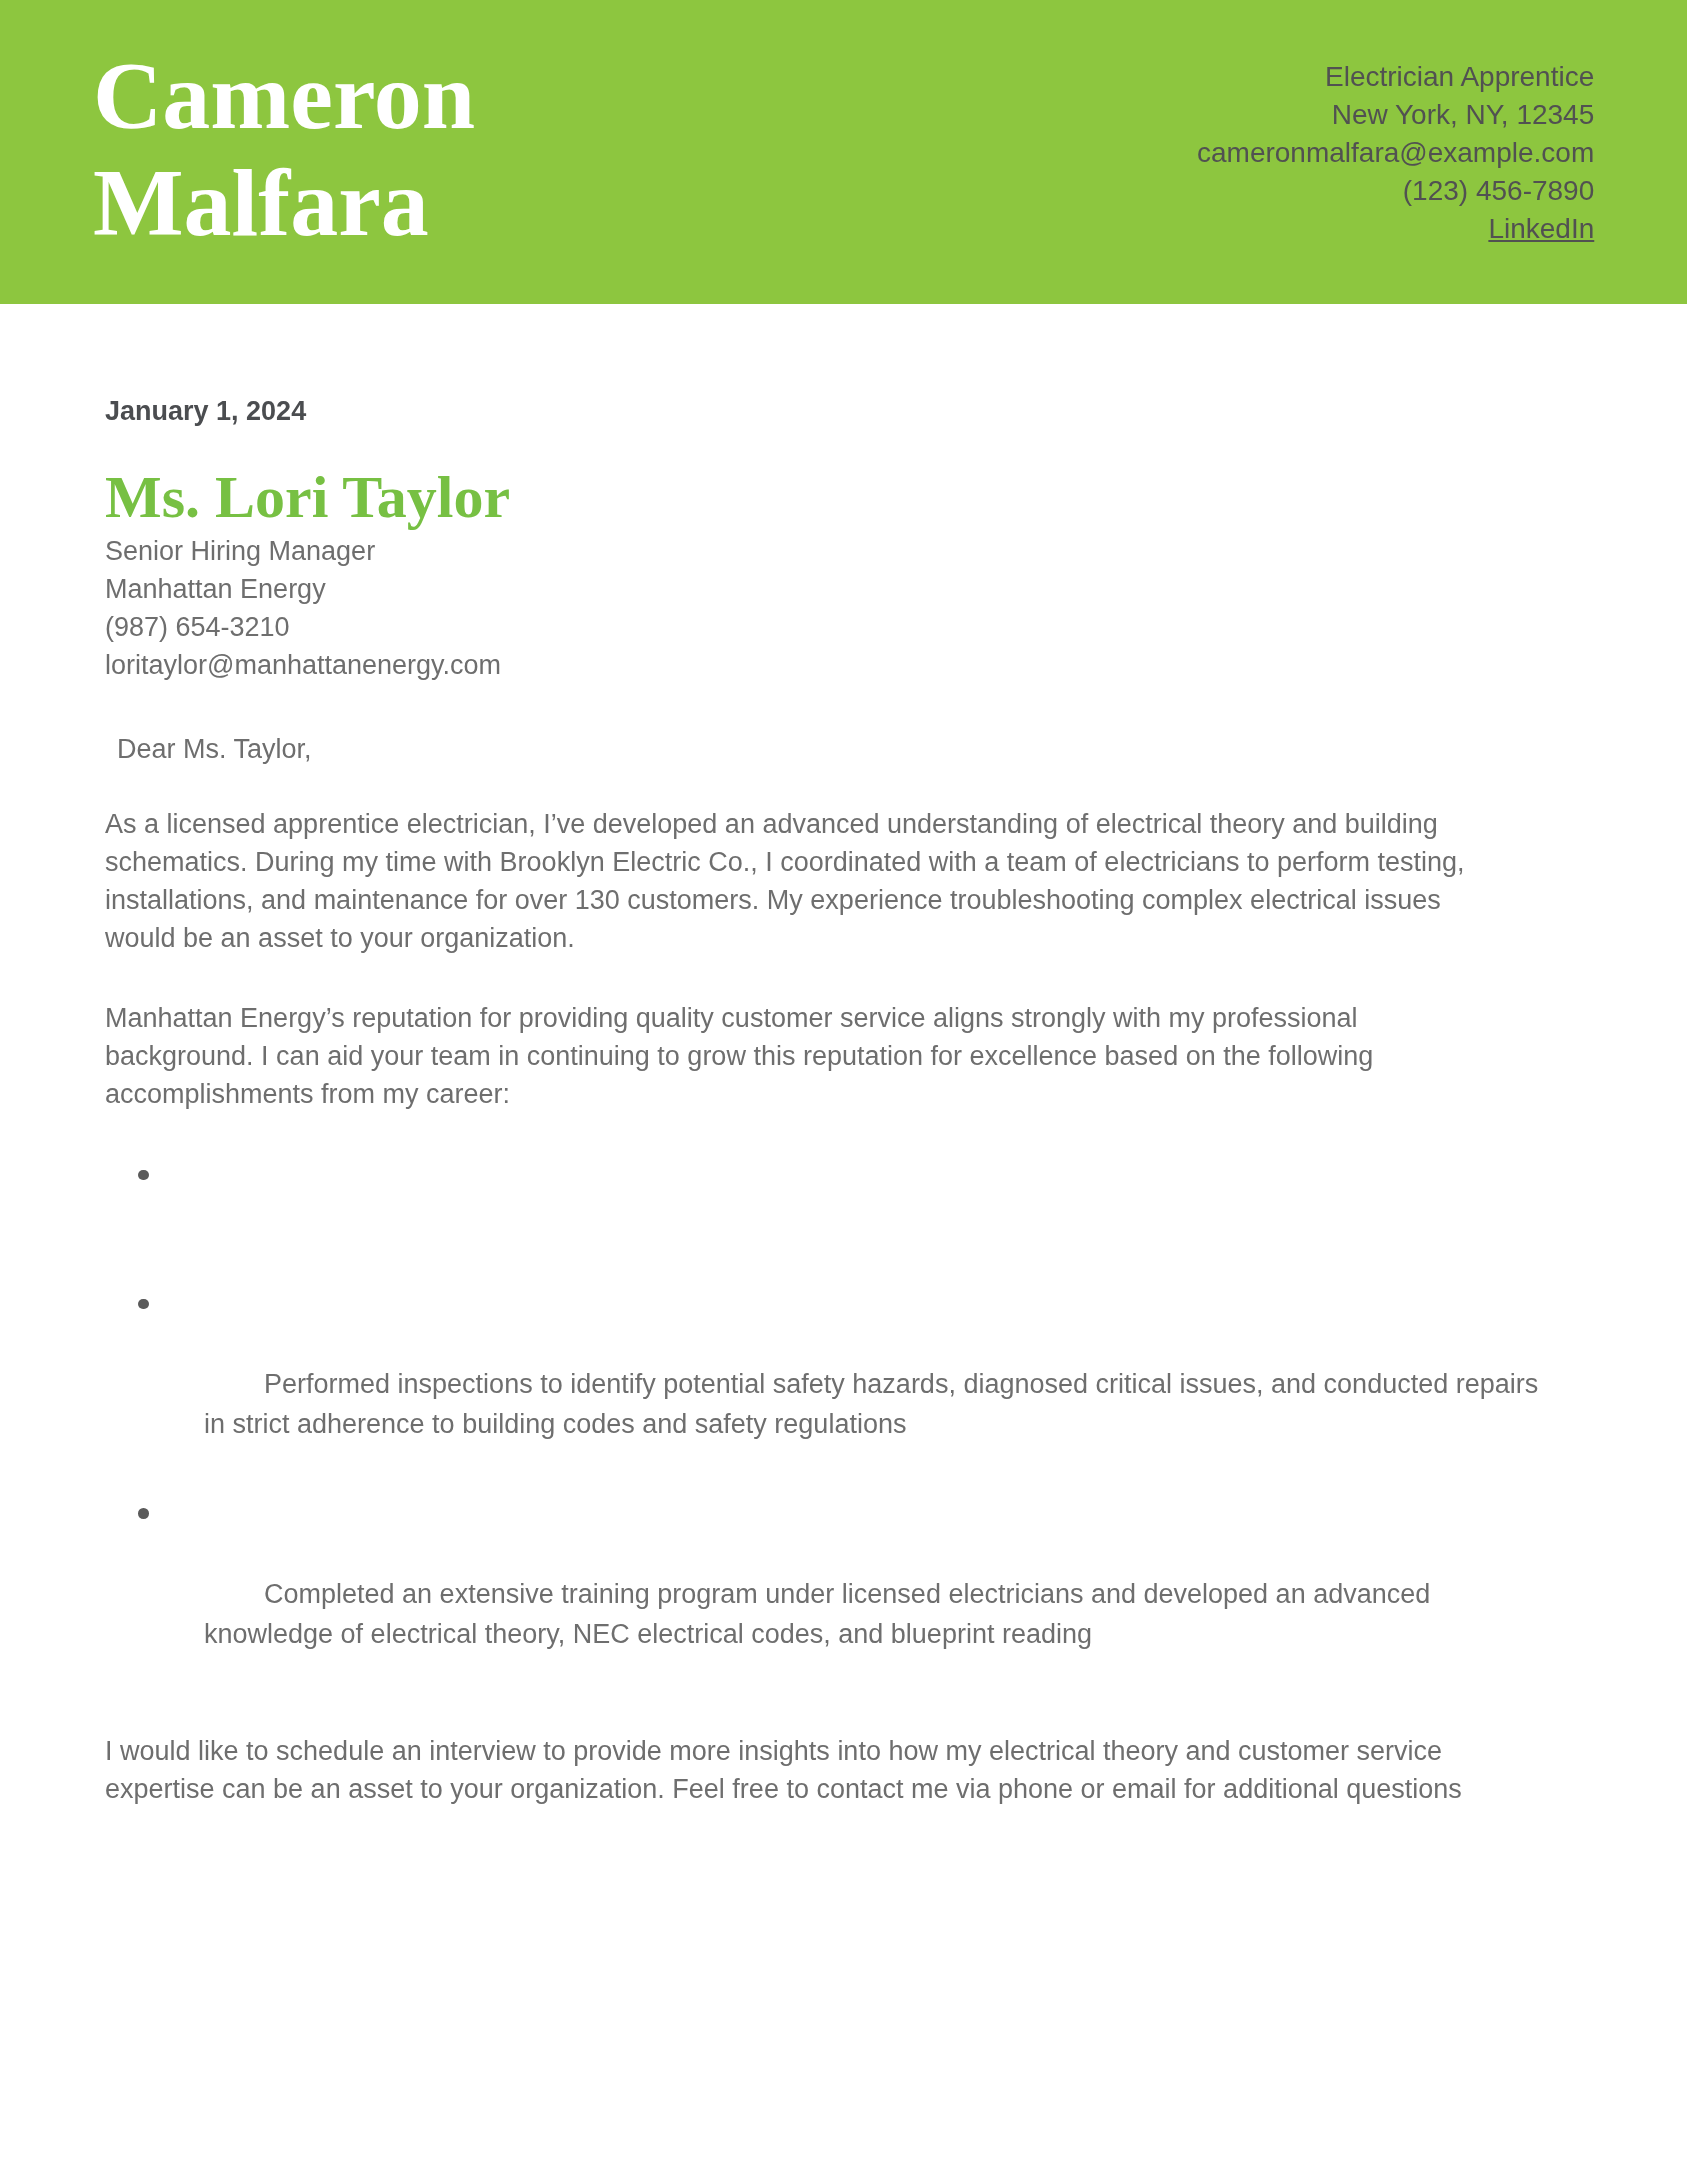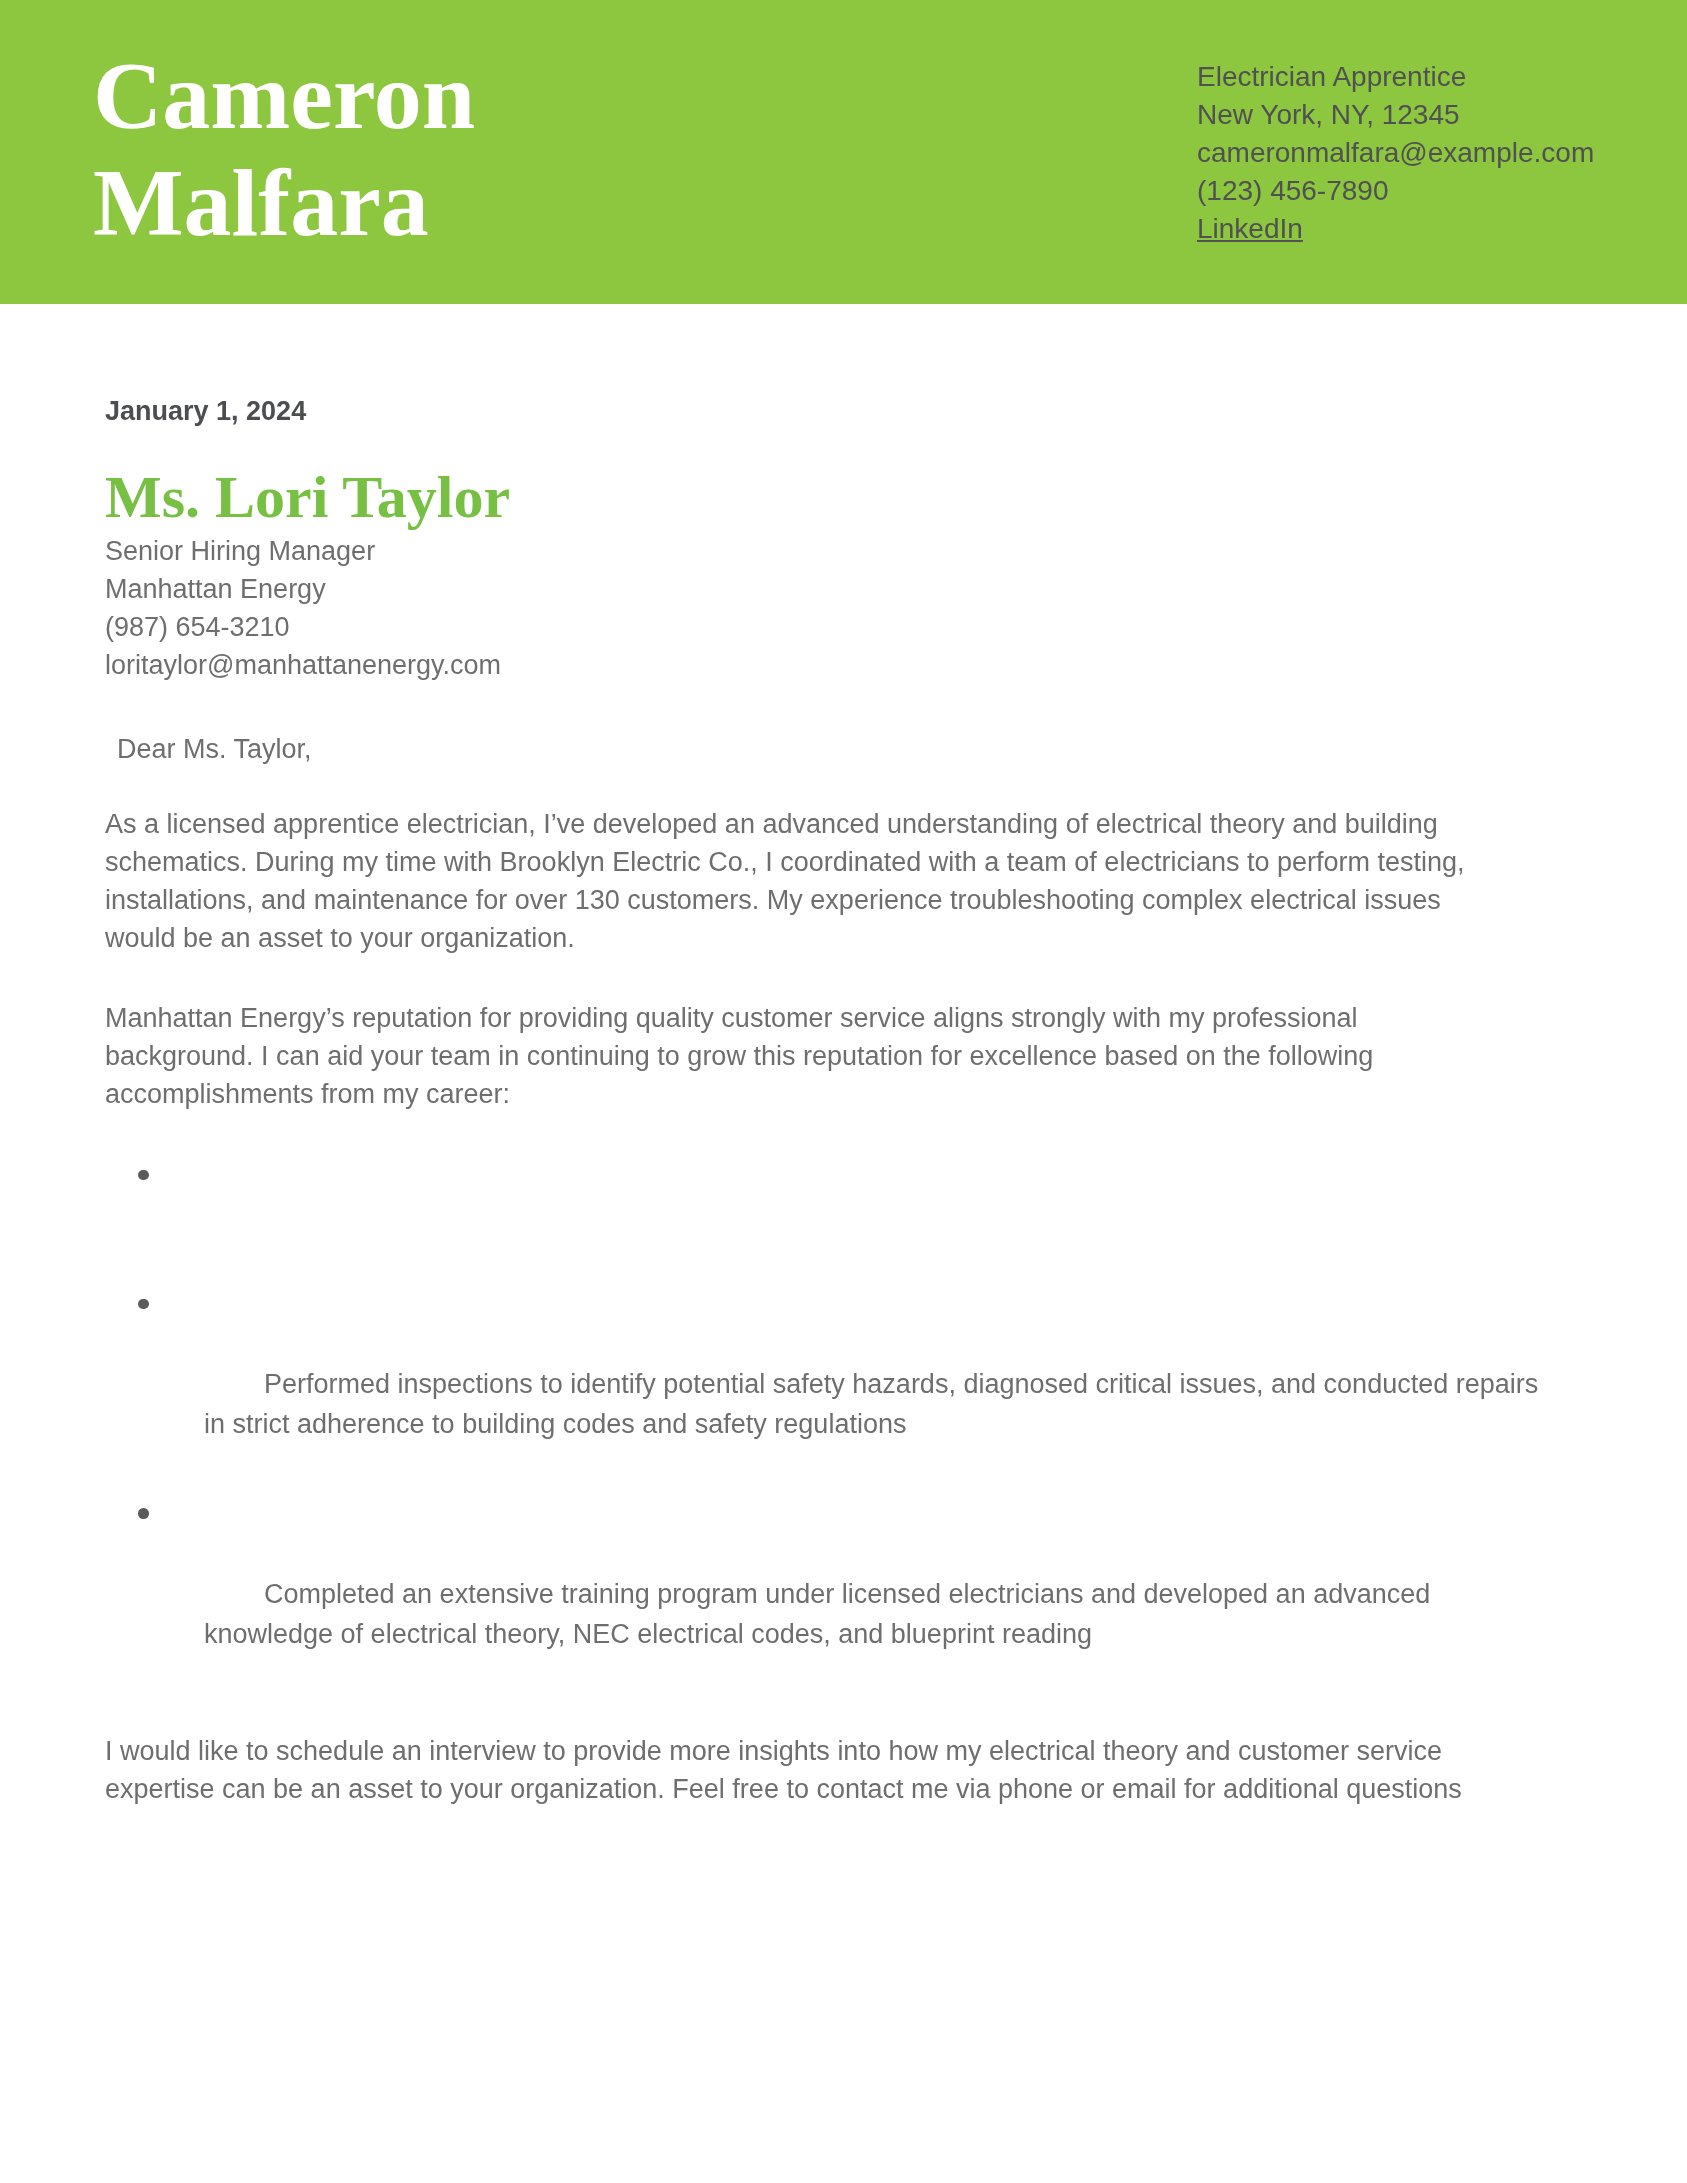--- a/index.html
+++ b/index.html
@@ -38,20 +38,21 @@
     line-height: 107px;
     color: var(--name-text);
   }
   .header-contact {
     position: absolute;
     left: 1197px;
     top: 58px;
     font-size: 28px;
     line-height: 38px;
     color: var(--banner-contact-text);
+    text-align: right;
   }
   .header-contact .linkedin {
     text-decoration: underline;
     color: var(--banner-contact-text);
     cursor: pointer;
   }
   .letter {
     position: absolute;
     left: 105px;
     top: 392px;

